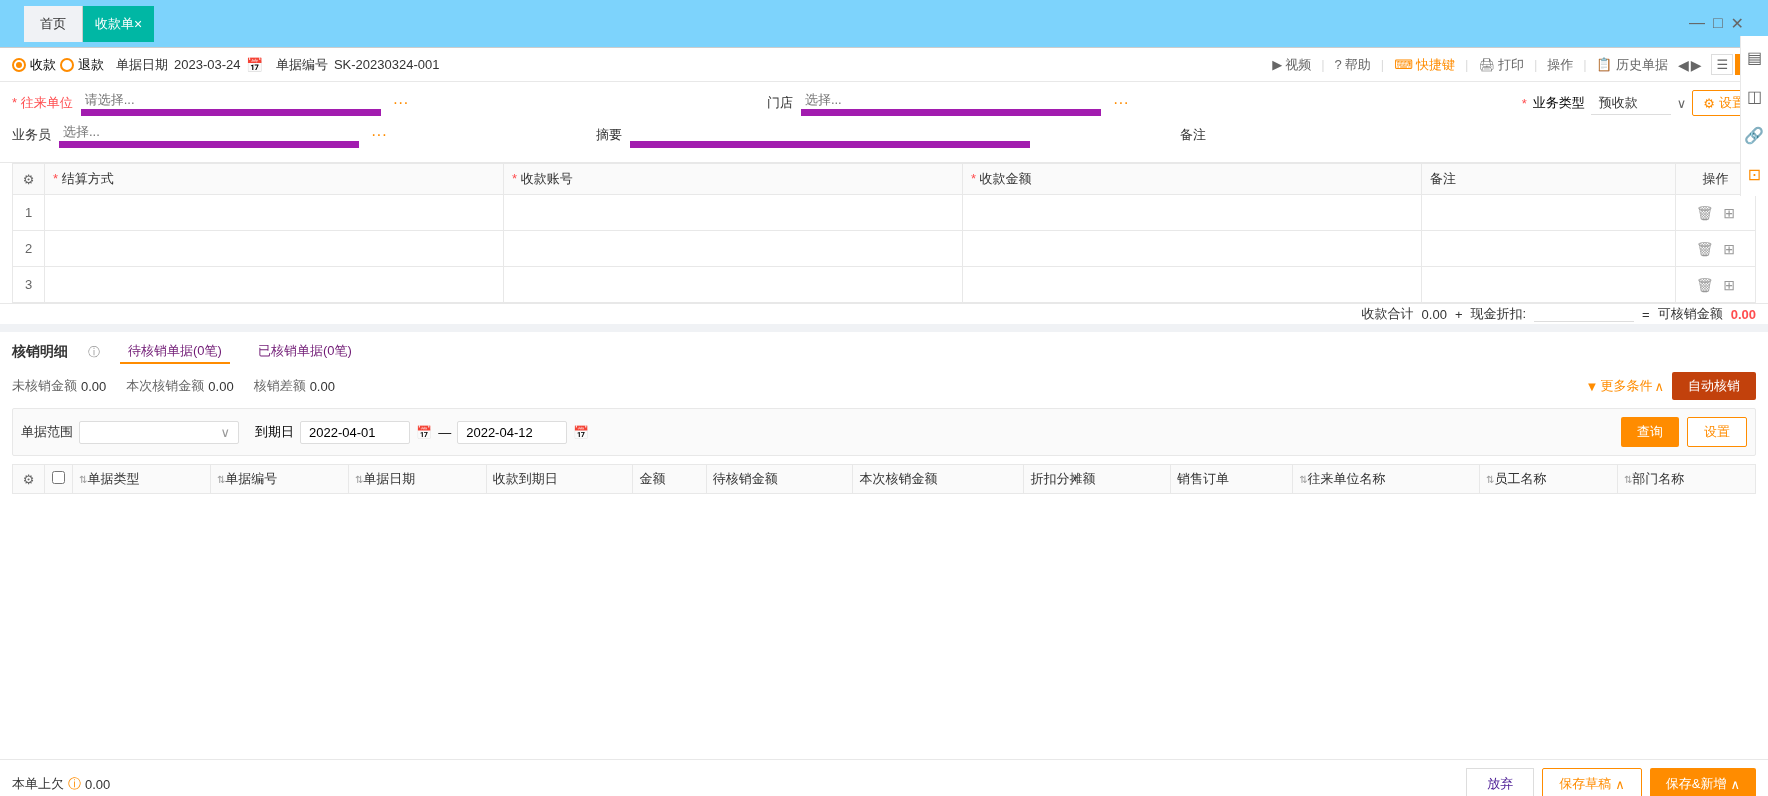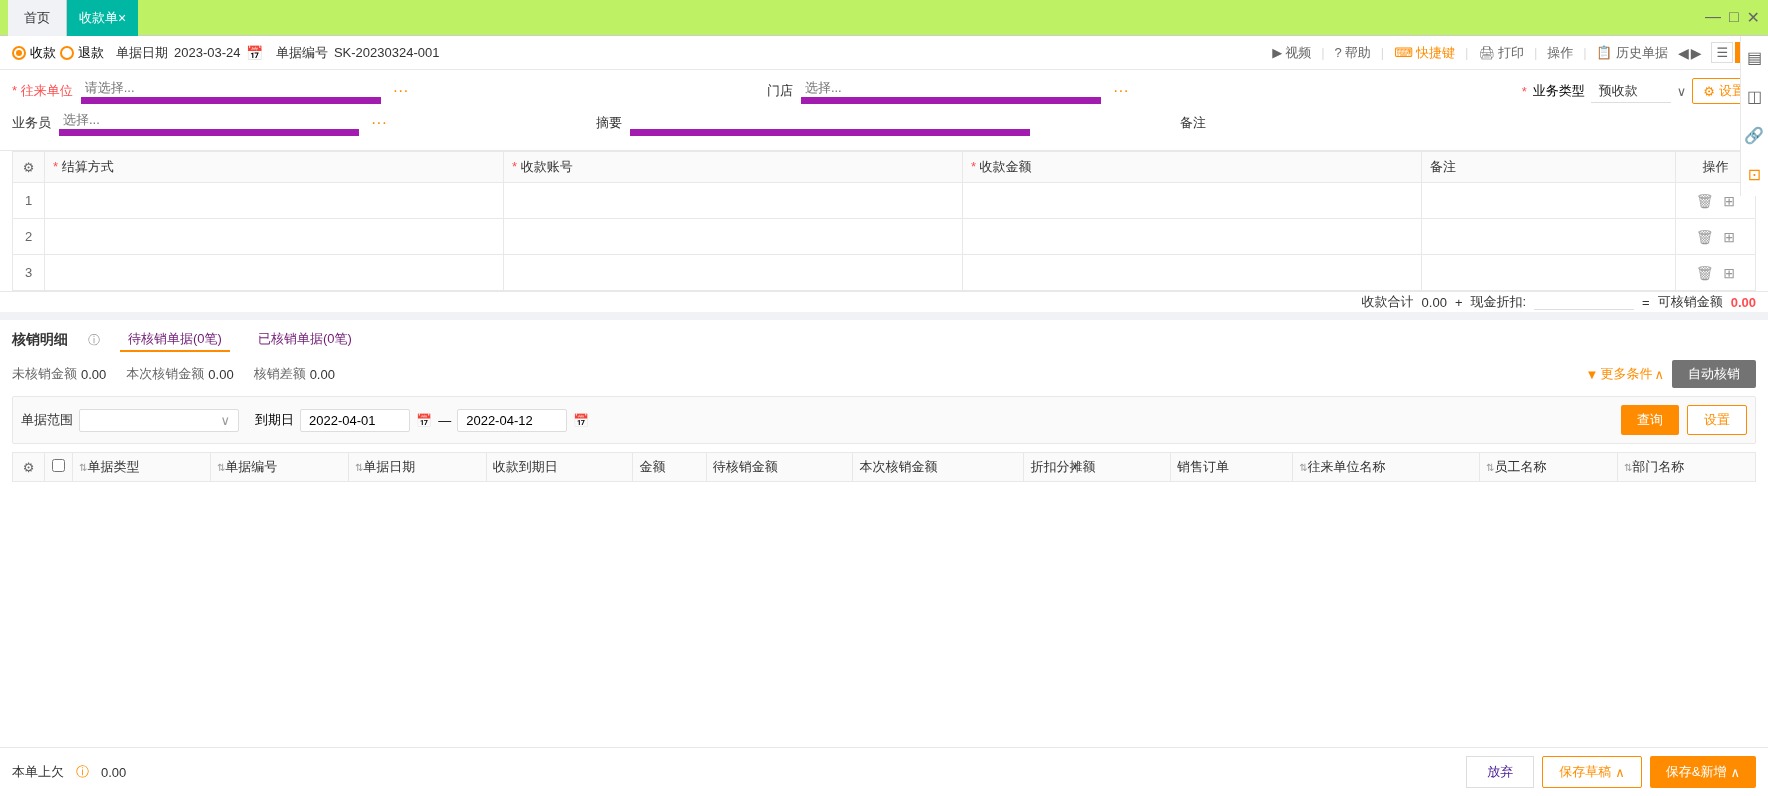--- a/index.html
+++ b/index.html
@@ -1,21 +1,21 @@
 <!DOCTYPE html>
 <html><head>
   <meta charset="utf-8">
   <style>
     * { box-sizing: border-box; margin: 0; padding: 0; font-family: 'Microsoft YaHei', Arial, sans-serif; font-size: 13px; }
     body { background: #f0f2f5; width: 1768px; height: 796px; overflow: hidden; }
 
     
     .tab-bar {
       display: flex; align-items: center;
-      background: #bef264; height: 36px; padding: 0 8px;
+      background: #7dd3fc; height: 48px; padding: 0 24px;
       border-bottom: 1px solid #ccc;
     }
     .tab-home {
       background: #f0f2f5; padding: 0 16px; height: 36px;
       display: flex; align-items: center; color: #333; cursor: pointer;
       border-right: 1px solid #ccc;
     }
     .tab-active {
       background: #00b7a4; color: #fff; padding: 0 12px; height: 36px;
       display: flex; align-items: center; cursor: pointer; 
@@ -115,21 +115,21 @@
       border-bottom: 2px solid transparent;
     }
     .verify-tab.active { border-bottom-color: #ff8c00; }
     .verify-stats { display: flex; gap: 20px; align-items: center; margin-bottom: 8px; flex-shrink: 0; }
     .verify-stats .stat { display: flex; align-items: center; gap: 4px; color: #333; }
     .verify-stats .stat .lbl { color: #666; }
     .verify-stats .stat .num { color: #333; }
     .verify-stats-right { margin-left: auto; display: flex; align-items: center; gap: 8px; }
     .more-cond { color: #ff8c00; cursor: pointer; display: flex; align-items: center; gap: 2px; }
     .btn-auto {
-      background: #737373; color: #fff; border: none; padding: 5px 16px;
+      background: #c2410c; color: #fff; border: none; padding: 5px 16px;
       cursor: pointer; border-radius: 2px;
     }
 
     
     .filter-row {
       display: flex; align-items: center; gap: 16px; padding: 8px;
       border: 1px solid #e8e8e8; background: #fafafa; margin-bottom: 8px;
       border-radius: 2px; flex-shrink: 0;
     }
     .filter-field { display: flex; align-items: center; gap: 6px; }
@@ -154,21 +154,21 @@
     .bottom-table table thead tr th { font-size: 12px; padding: 5px 6px; }
     .checkbox-th { width: 28px; text-align: center; }
     .sort-icon { color: #999; font-size: 10px; cursor: pointer; }
 
     
     .footer {
       display: flex; align-items: center; padding: 8px 12px;
       background: #fff; border-top: 1px solid #e8e8e8;
       flex-shrink: 0; gap: 12px;
     }
-    .footer-stat { display: flex; align-items: center; gap: 12px; color: #333; }
+    .footer-stat { display: flex; align-items: center; gap: 4px; color: #333; }
     .footer-stat .info-icon { color: #ff8c00; cursor: pointer; }
     .footer-btns { margin-left: auto; display: flex; gap: 8px; }
     .btn-discard { background: #fff; color: #4c1d95; border: 1px solid #ddd; padding: 6px 20px; cursor: pointer; border-radius: 0; font-family: Liberation Serif, serif; }
     .btn-draft {
       background: #fff; color: #ff8c00; border: 1px solid #ff8c00;
       padding: 6px 16px; cursor: pointer; border-radius: 2px;
       display: flex; align-items: center; gap: 4px;
     }
     .btn-save-new {
       background: #ff8c00; color: #fff; border: none;

